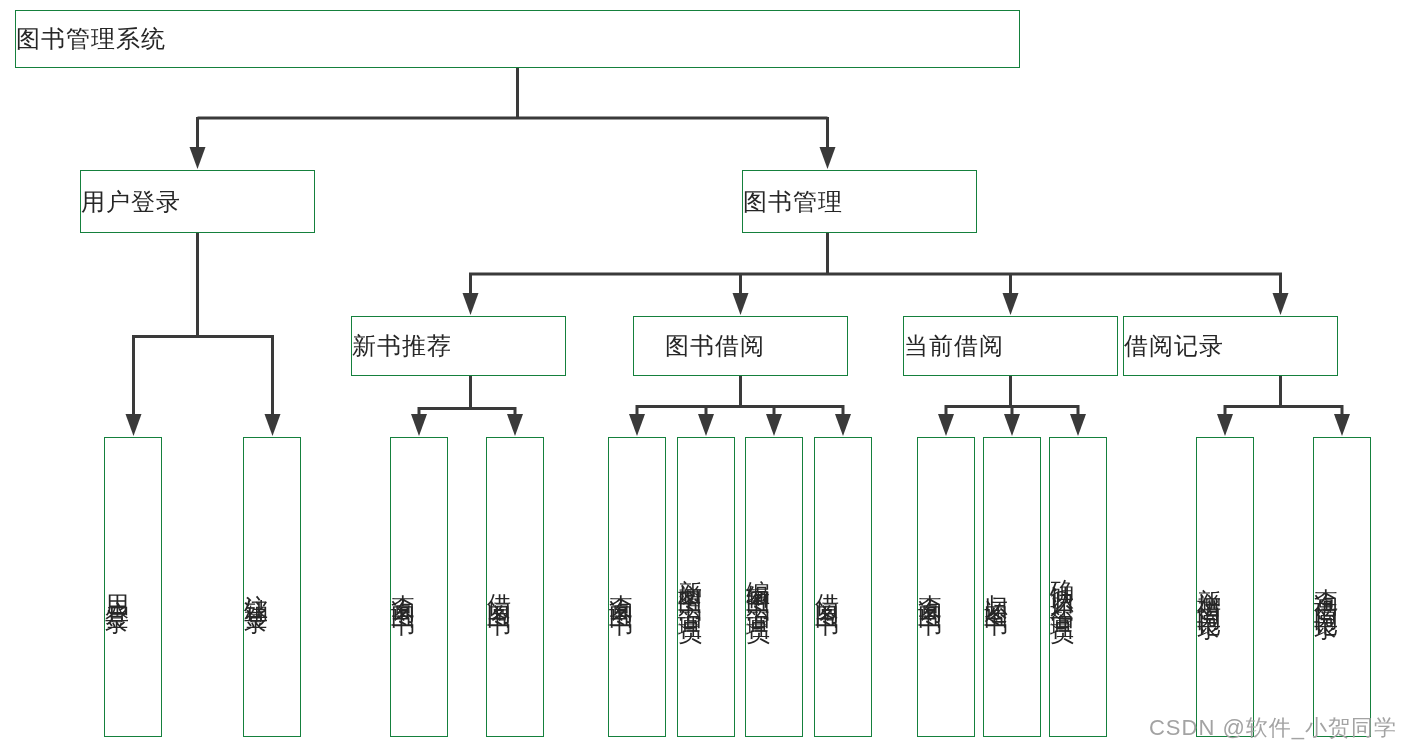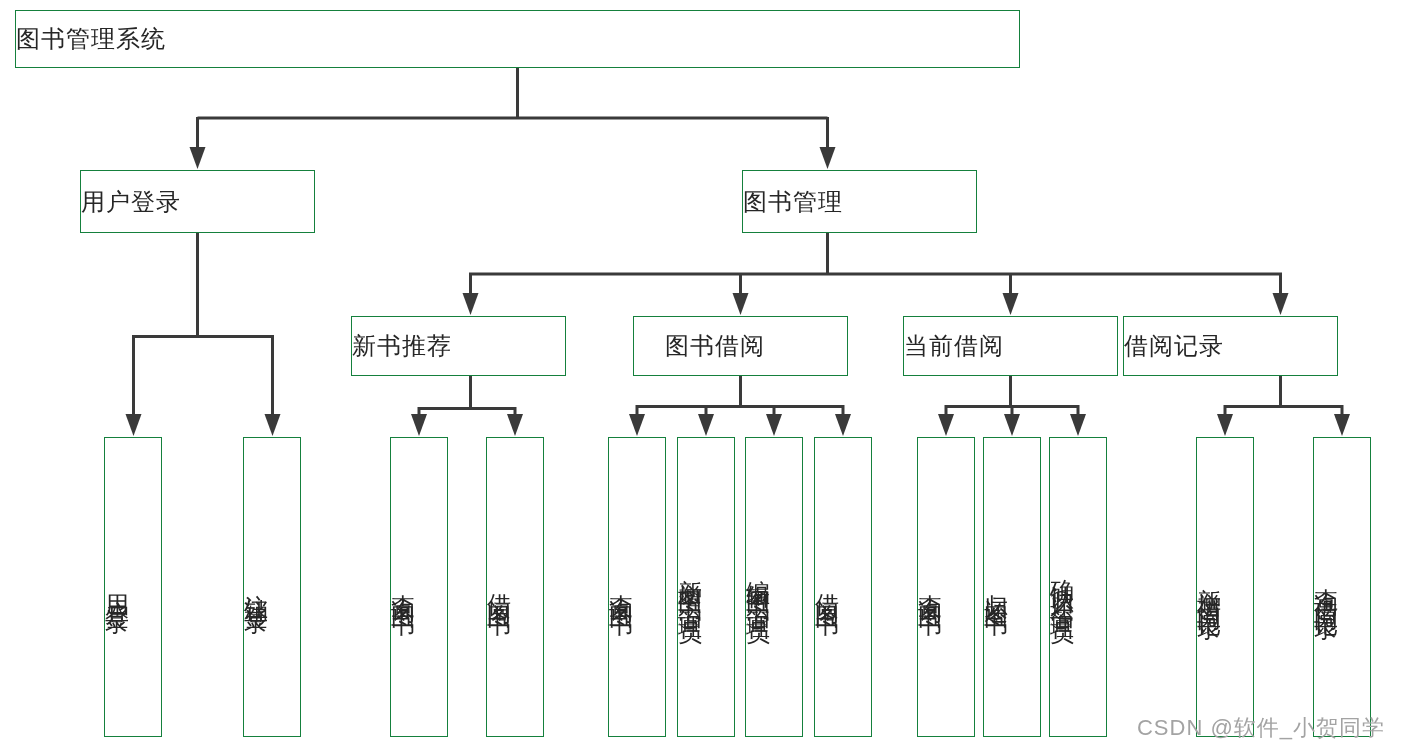--- a/index.html
+++ b/index.html
@@ -64,21 +64,21 @@
   .leaf-5  { left: 677px; }
   .leaf-6  { left: 745px; }
   .leaf-7  { left: 814px; }
   .leaf-8  { left: 917px; }
   .leaf-9  { left: 983px; }
   .leaf-10 { left: 1049px; }
   .leaf-11 { left: 1196px; }
   .leaf-12 { left: 1313px; }
   .watermark {
     position: absolute;
-    right: 20px;
+    right: 8px;
     bottom: 4px;
     font-size: 22px;
     color: #a3a3a3;
     letter-spacing: 1px;
     z-index: 3;
     white-space: nowrap;
   }
 </style>
 </head>
 <body>

